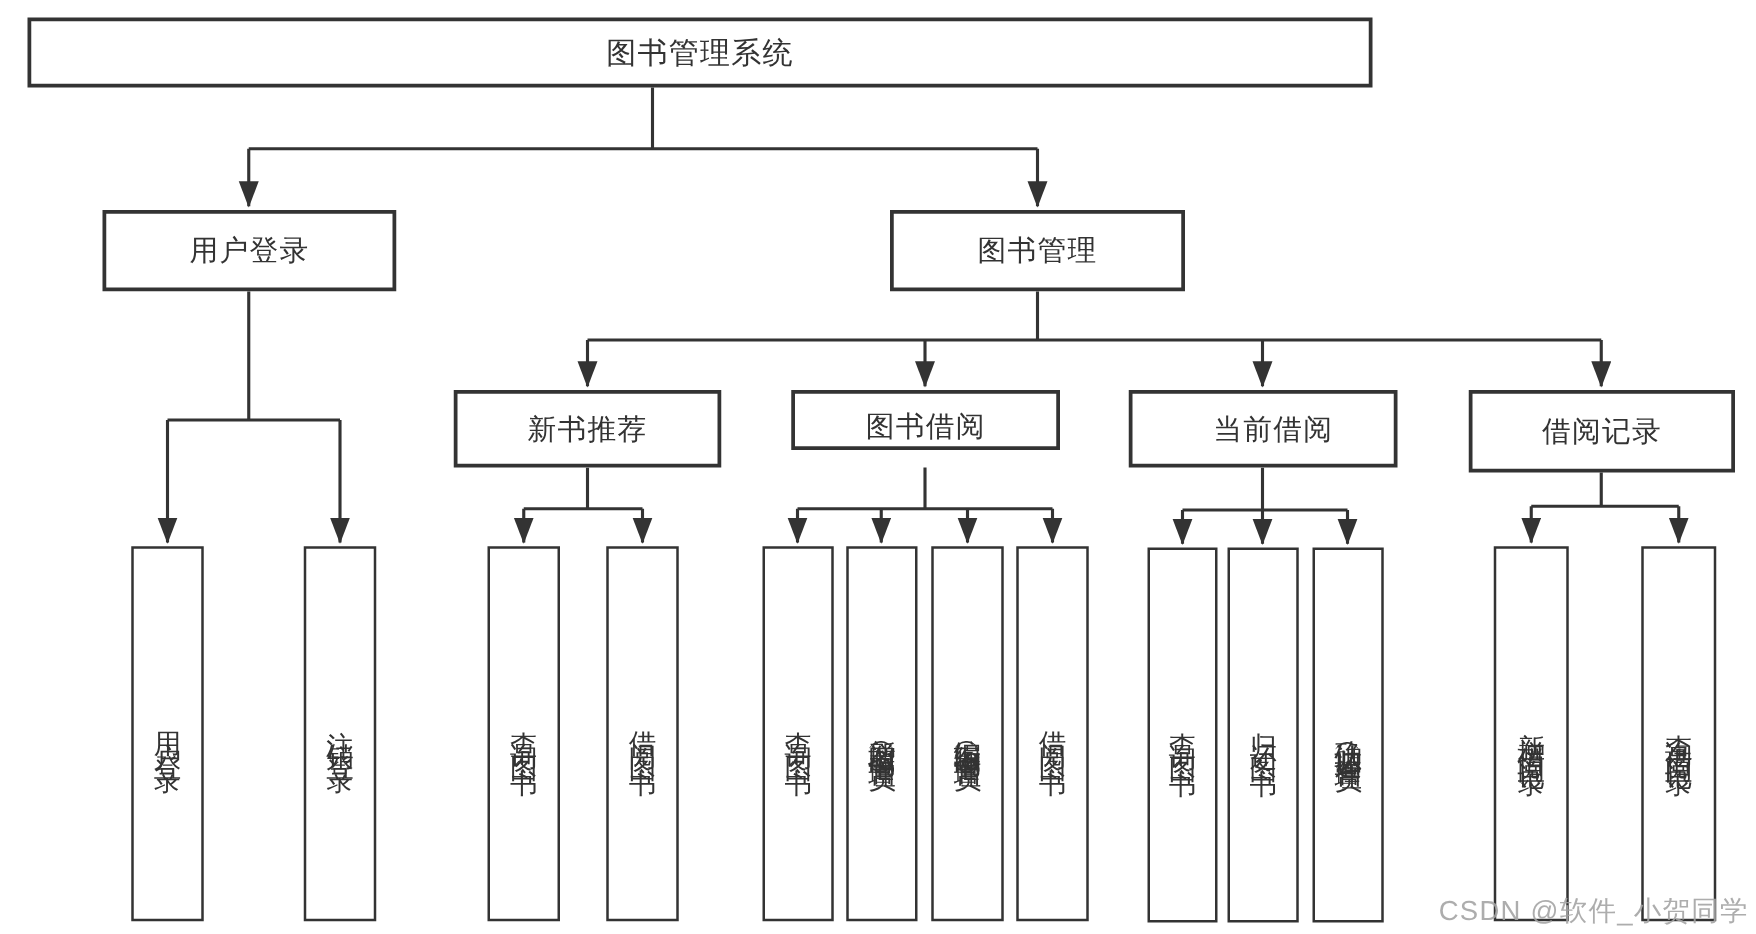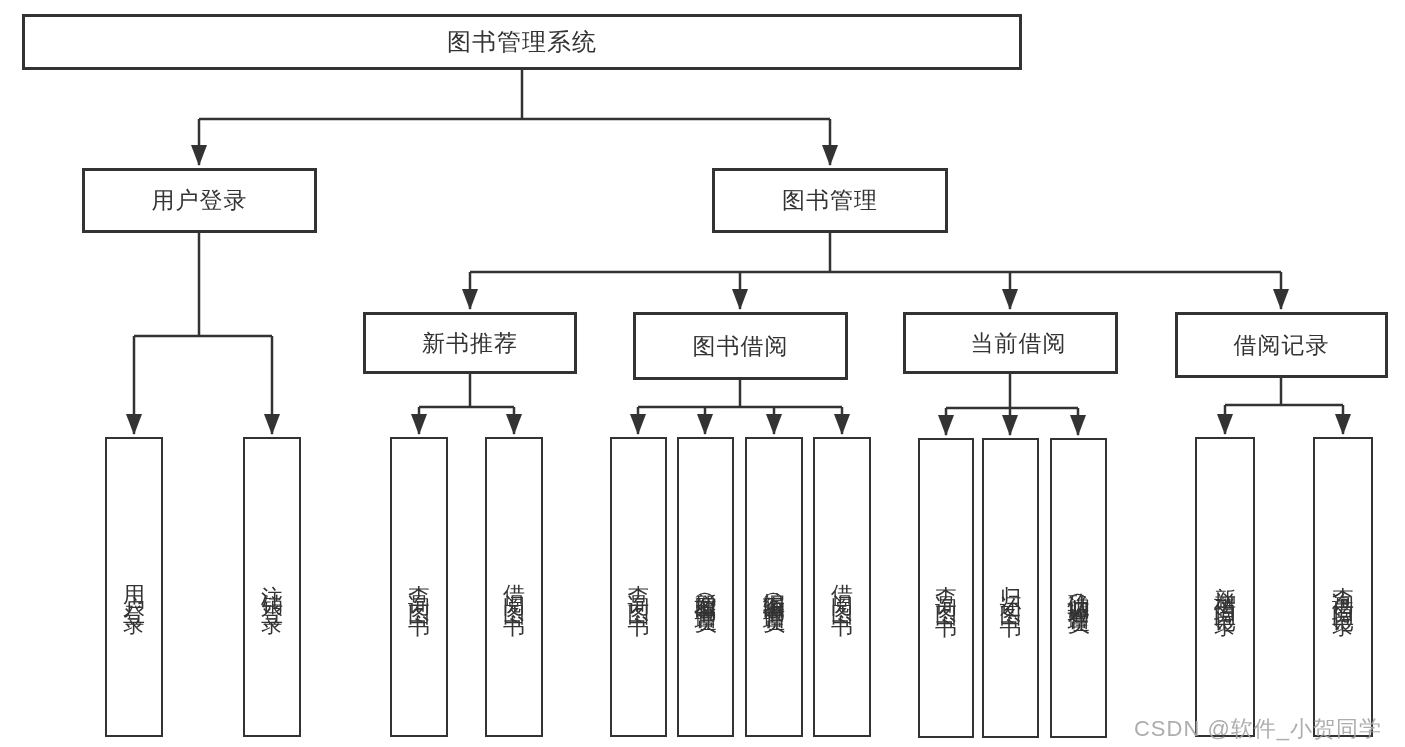--- a/index.html
+++ b/index.html
@@ -48,21 +48,21 @@
     text-orientation: mixed;
     font-size: 22px;
     line-height: 1;
     white-space: nowrap;
   }
   .sp-wide  { letter-spacing: 10px; }
   .sp-mid   { letter-spacing: 6px;  }
   .sp-tight { letter-spacing: 3px;  }
   .watermark {
     position: absolute;
-    right: 23px;
+    right: 6px;
     bottom: 3px;
     font-size: 22px;
     color: rgba(164,164,164,0.9);
     z-index: 5;
     letter-spacing: 1px;
     white-space: nowrap;
   }
 </style>
 </head>
 <body>
@@ -112,35 +112,35 @@
       <path d="M1010,408 V435" marker-end="url(#arrw)"></path>
       <path d="M1078,408 V435" marker-end="url(#arrw)"></path>
 
       <path d="M1281,374 V405"></path>
       <path d="M1225,405 H1343"></path>
       <path d="M1225,405 V434" marker-end="url(#arrw)"></path>
       <path d="M1343,405 V434" marker-end="url(#arrw)"></path>
     </g>
   </svg>
 
-  <div class="node hbox root" style="left:22px; top:14px; width:1000px; height:56px;">
+  <div class="node hbox root" style="left:22px; top:14px; width:1076px; height:56px;">
     <span>图书管理系统</span>
   </div>
 
   <div class="node hbox" style="left:82px; top:168px; width:235px; height:65px;">
     <span>用户登录</span>
   </div>
   <div class="node hbox" style="left:363px; top:312px; width:214px; height:62px;">
     <span>新书推荐</span>
   </div>
 
   <div class="node hbox" style="left:712px; top:168px; width:236px; height:65px;">
     <span>图书管理</span>
   </div>
-  <div class="node hbox" style="left:633px; top:312px; width:215px; height:68px;">
+  <div class="node hbox" style="left:633px; top:312px; width:215px; height:48px;align-items:flex-end;">
     <span>图书借阅</span>
   </div>
   <div class="node hbox" style="left:903px; top:312px; width:215px; height:62px;padding-left:16px;">
     <span>当前借阅</span>
   </div>
   <div class="node hbox" style="left:1175px; top:312px; width:213px; height:66px;">
     <span>借阅记录</span>
   </div>
 
   <div class="node vbox" style="left:105px; top:437px; width:58px; height:300px;">

